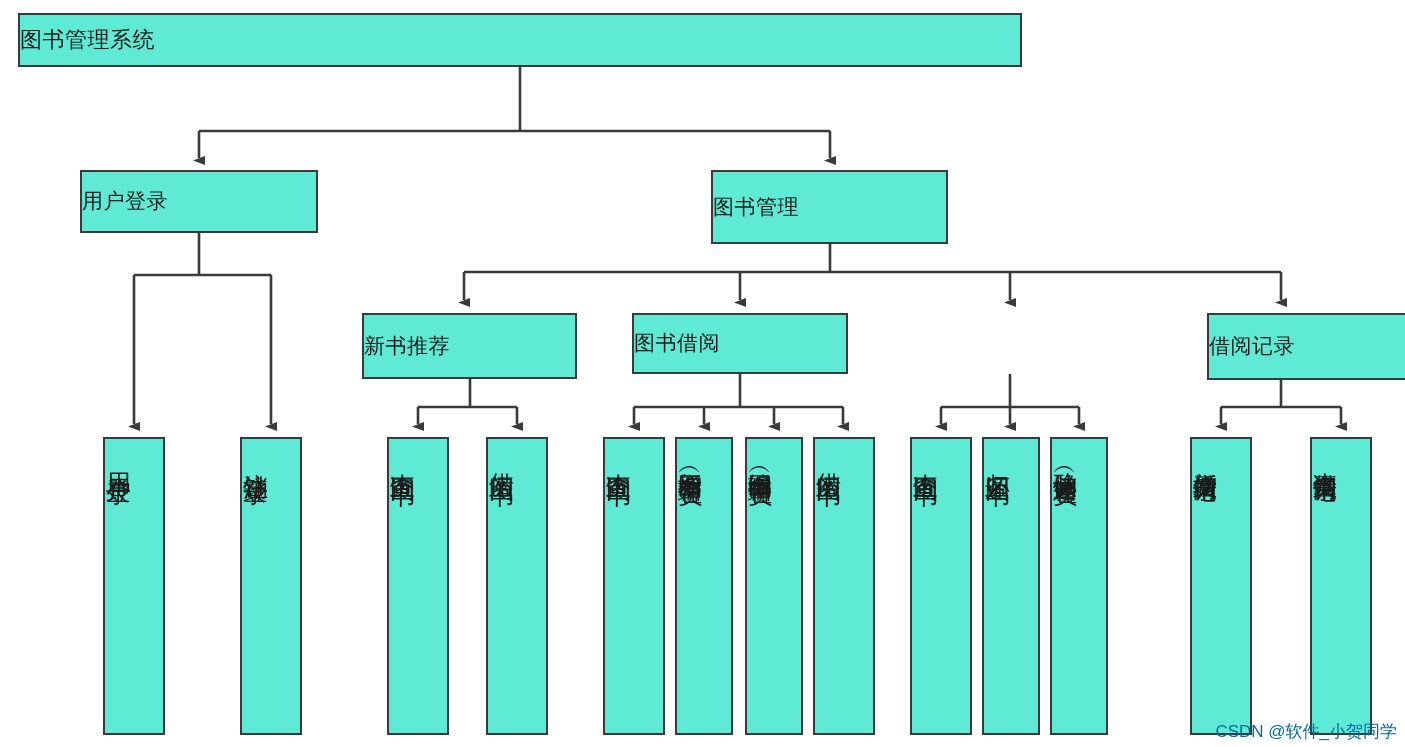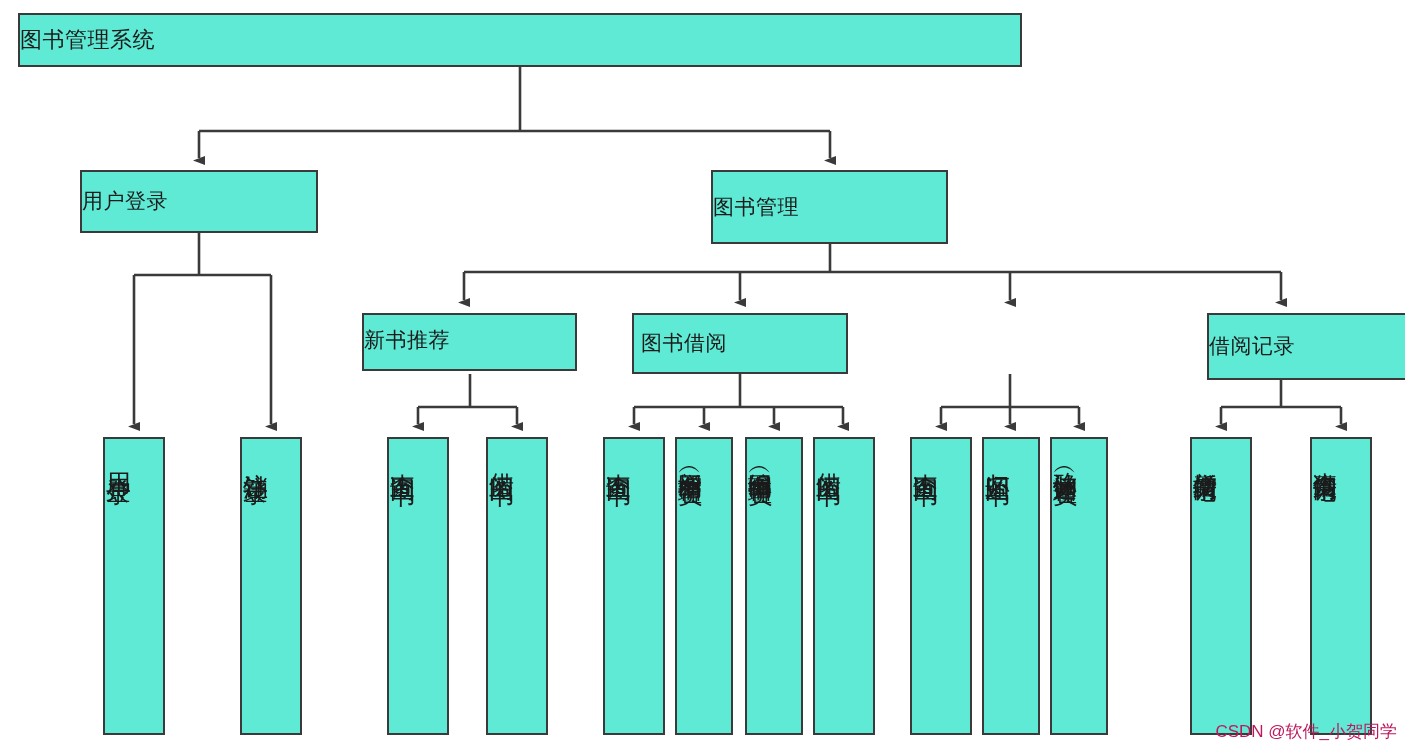--- a/index.html
+++ b/index.html
@@ -59,21 +59,21 @@
     letter-spacing: 3px;
     white-space: nowrap;
   }
   .node.v.tall .label { font-size: 24px; letter-spacing: 1.5px; }
 
   #watermark {
     position: absolute;
     right: 8px;
     bottom: 4px;
     font-size: 17px;
-    color: #be185d;
+    color: #0369a1;
     z-index: 5;
     white-space: nowrap;
     font-family: "Liberation Sans", "DejaVu Sans", sans-serif;
   }
 </style>
 </head>
 <body>
 
 <div id="diagram-root">
 
@@ -132,24 +132,24 @@
     <span class="label">图书管理系统</span>
   </div>
 
   <div class="node h" style="left:80px; top:170px; width:238px; height:63px;">
     <span class="label">用户登录</span>
   </div>
   <div class="node h" style="left:711px; top:170px; width:237px; height:74px;">
     <span class="label">图书管理</span>
   </div>
 
-  <div class="node h" style="left:362px; top:313px; width:215px; height:58px;font-family:Liberation Mono, monospace;">
+  <div class="node h" style="left:362px; top:313px; width:215px; height:66px;">
     <span class="label">新书推荐</span>
   </div>
-  <div class="node h" style="left:632px; top:313px; width:216px; height:61px;padding-left:7px;">
+  <div class="node h" style="left:632px; top:313px; width:216px; height:61px;">
     <span class="label">图书借阅</span>
   </div>
   <div class="node h" style="left:1199px; top:313px; width:219px; height:67px;margin-left:8px;">
     <span class="label">借阅记录</span>
   </div>
 
   <div class="node v" style="left:103px; top:437px; width:62px; height:298px;">
     <span class="label">用户登录</span>
   </div>
   <div class="node v" style="left:240px; top:437px; width:62px; height:298px;">

